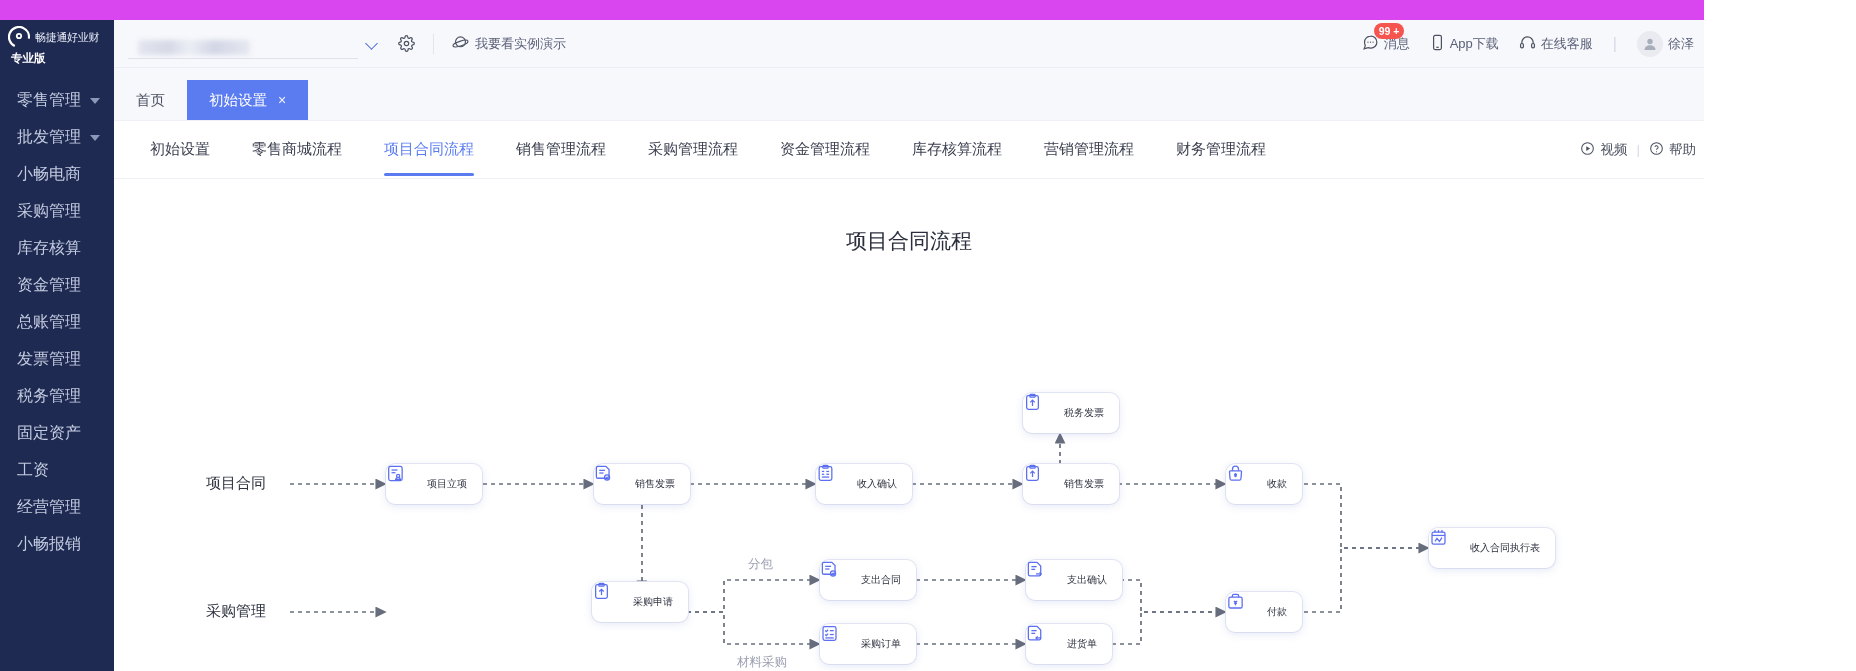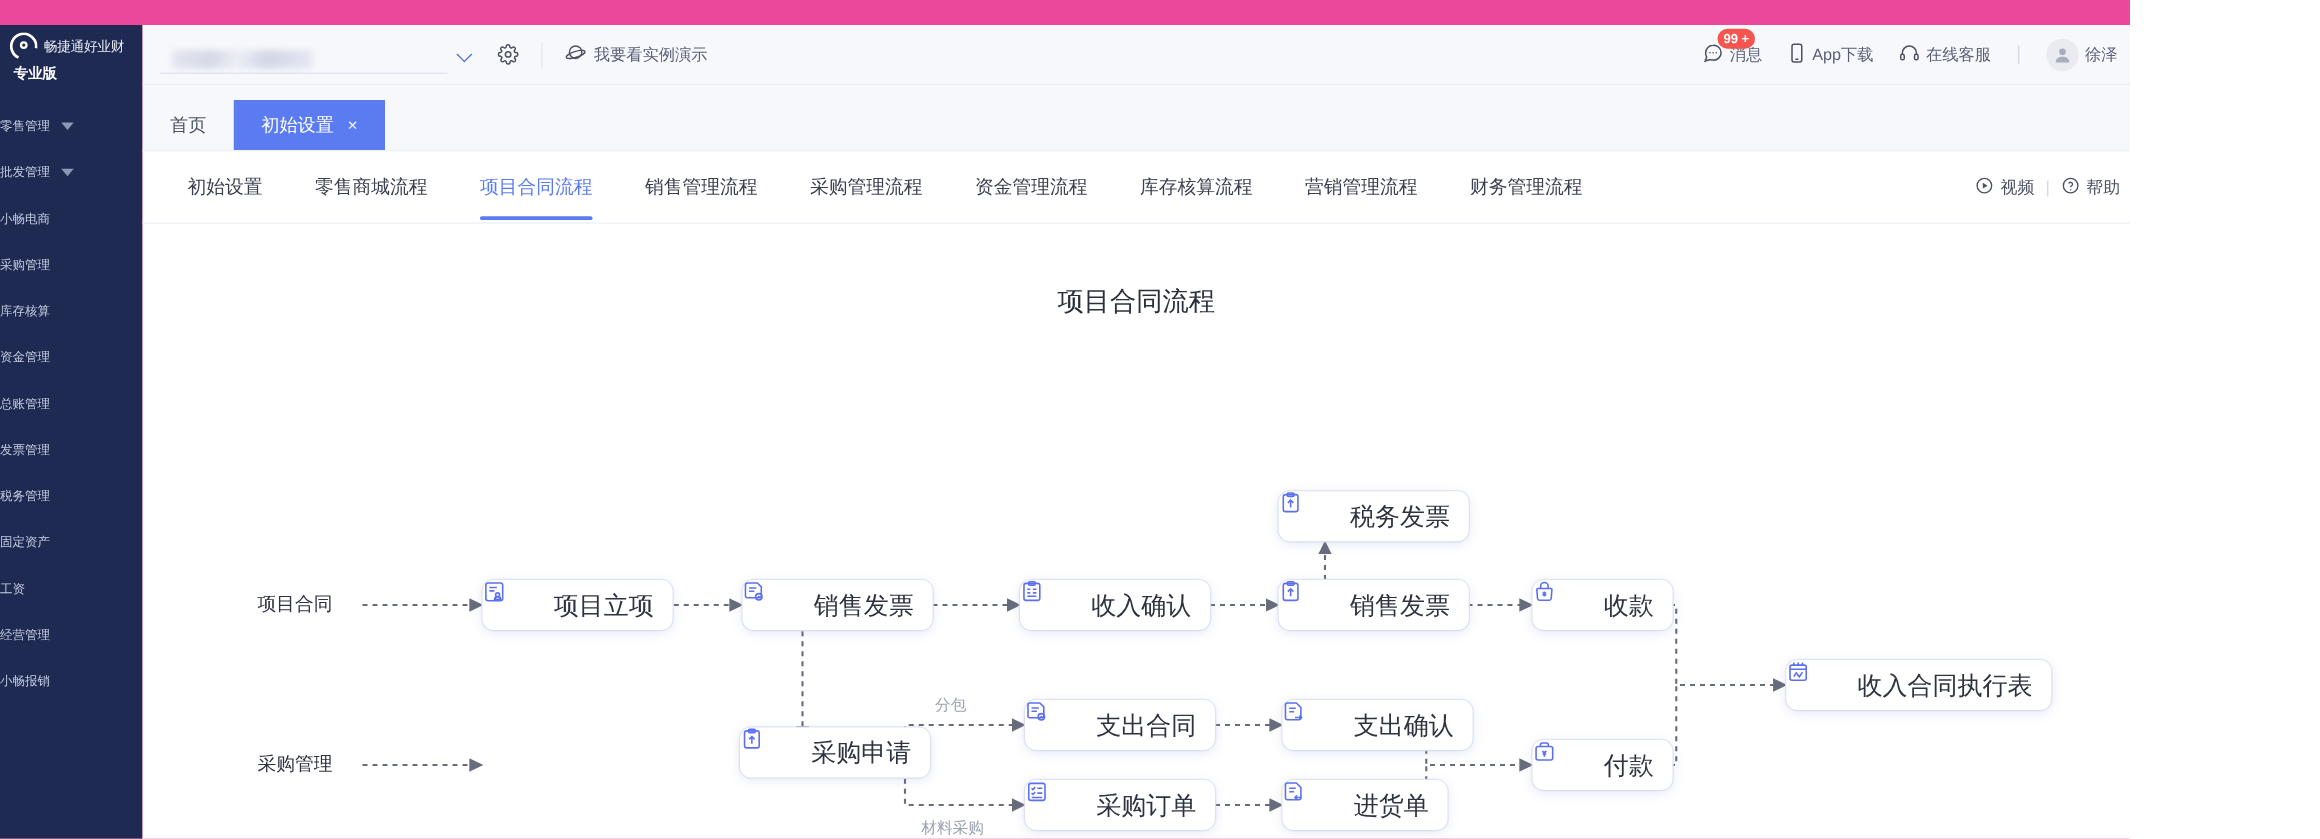--- a/index.html
+++ b/index.html
@@ -2,41 +2,41 @@
 <html><head>
 <meta charset="utf-8">
 <style>
   * { box-sizing: border-box; margin:0; padding:0; }
   html,body { width:1856px; height:671px; overflow:hidden; }
   body {
     font-family: "Liberation Sans", "DejaVu Sans", sans-serif;
     background:#ffffff;
     color:#333;
   }
-  #app { position:relative; width:1704px; height:671px; background:#ec4899; }
+  #app { position:relative; width:1704px; height:671px; background:#d946ef; }
 
   
   .sidebar{
     position:absolute; left:0; top:20px; width:114px; height:651px;
     background:#1f2a53;
   }
   .logo-wrap{ height:60px; padding:6px 0 0 8px; position:relative; }
   .logo-row{ display:flex; align-items:center; gap:5px; }
   .logo-mark{
     width:22px; height:22px; border-radius:50%;
     background:#1f2a53; display:flex; align-items:center; justify-content:center;
     flex:0 0 auto;
   }
   .logo-mark svg{ display:block; }
   .logo-text{ color:#e8ecf6; font-size:11px; letter-spacing:-0.3px; white-space:nowrap; }
   .logo-sub{ color:#ffffff; font-size:11.5px; margin:3px 0 0 3px; font-weight:bold; }
   .nav{ margin-top:2px; }
   .nav-item{
     height:37px; display:flex; align-items:center;
-    color:#c3cbdf; font-size:10px;
+    padding-left:17px; color:#c3cbdf; font-size:16px;
     cursor:pointer; white-space:nowrap;
   }
   .caret{
     width:0;height:0;margin-left:9px;
     border-left:5px solid transparent;border-right:5px solid transparent;
     border-top:6px solid #8d98b8;
   }
 
   
   .header{
@@ -119,24 +119,24 @@
   .chart-title{
     text-align:center; font-size:21px; color:#2b2f3d; margin-top:48px; font-weight:500;
   }
 
   
   .canvas{ position:absolute; left:0; top:0; width:1742px; height:551px; }
   .canvas svg{ position:absolute; left:0; top:0; }
 
   .node{
     position:absolute; height:40px; background:#fff;
-    border-radius:9px; display:flex; align-items:center; gap:24px;
+    border-radius:9px; display:flex; align-items:center; gap:8px;
     padding:0 15px 0 12px; white-space:nowrap;
     box-shadow:0 2px 9px rgba(86,103,190,.16), 0 0 0 1px rgba(230,233,245,.9);
-    font-size:20px; color:#2f3340; cursor:pointer;
+    font-size:10px; color:#2f3340; cursor:pointer;
   }
   .node .ico{ width:21px;height:21px;flex:0 0 auto;display:flex;align-items:center;justify-content:center; }
   .rowlabel{
     position:absolute; font-size:15px; color:#2f3340; white-space:nowrap;
   }
   .edgelabel{
     position:absolute; font-size:12.5px; color:#9aa0b0; white-space:nowrap;
   }
 </style>
 </head>

